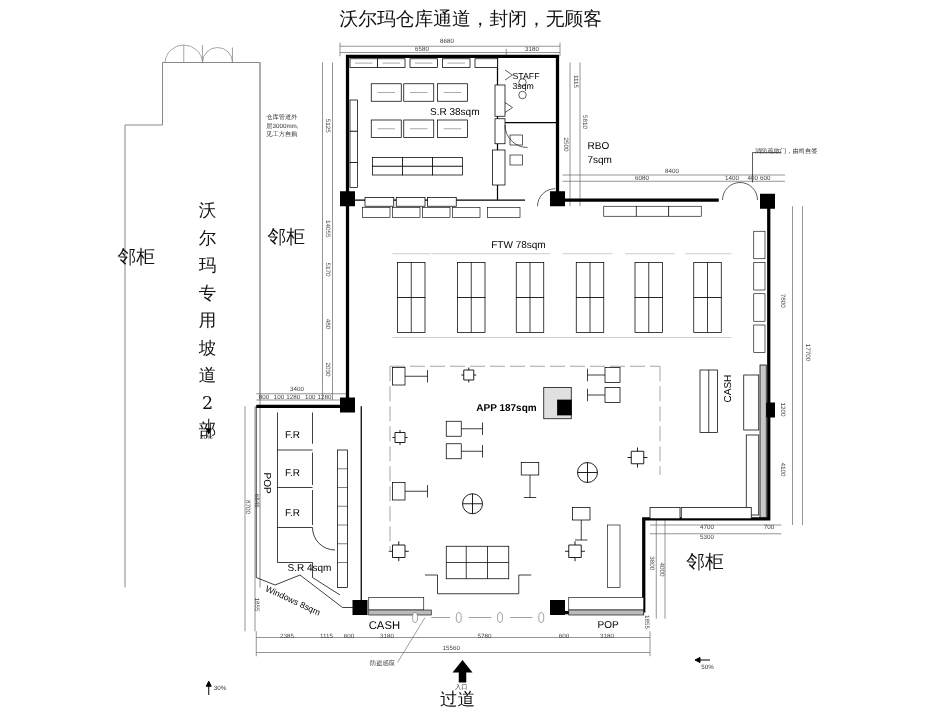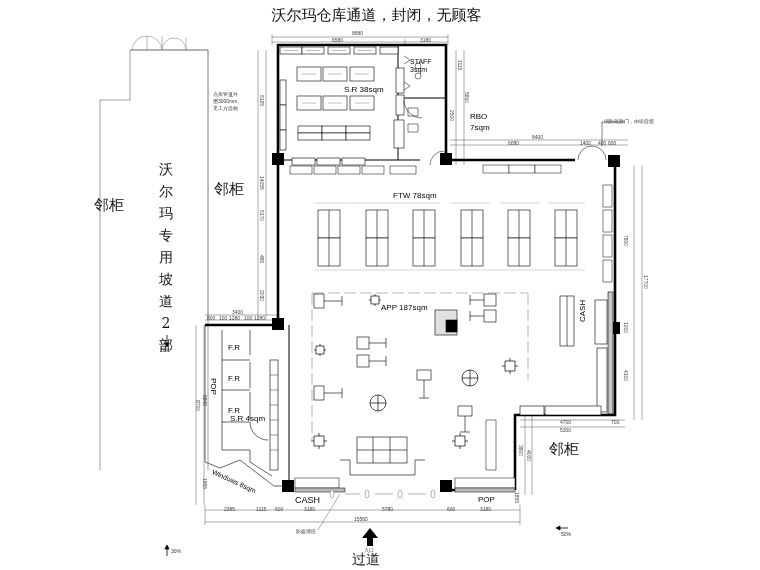--- a/index.html
+++ b/index.html
@@ -371,22 +371,22 @@
 <div class="abs label" style="left:328px;top:85px;font-size:8px;padding-left:16px;">S.R 38sqm</div>
 <div class="abs label" style="left:410px;top:58px;font-size:7px;line-height:8px;">
   <div>STAFF</div>
   <div>3sqm</div>
 </div>
 <div class="abs label" style="left:426px;top:111px;font-size:8px;line-height:11px;margin-left:44px;">
   <div>RBO</div>
   <div>7sqm</div>
 </div>
 <div class="abs label" style="left:393px;top:191px;font-size:8px;">FTW 78sqm</div>
-<div class="abs label" style="left:381px;top:303px;font-size:8px;">APP 187sqm</div>
-<div class="abs label" style="left:230px;top:414px;font-size:8px;">S.R 4sqm</div>
+<div class="abs label" style="left:381px;top:322px;font-size:8px;font-weight:bold;">APP 187sqm</div>
+<div class="abs label" style="left:230px;top:450px;font-size:8px;">S.R 4sqm</div>
 <div class="abs label" style="left:214px;top:468px;font-size:7px;transform:rotate(25deg);transform-origin:left top;">Windows 8sqm</div>
 <div class="abs label vert" style="left:209px;top:378px;font-size:8px;">POP</div>
 <div class="abs label" style="left:228px;top:343px;font-size:8px;">F.R</div>
 <div class="abs label" style="left:228px;top:374px;font-size:8px;">F.R</div>
 <div class="abs label" style="left:228px;top:406px;font-size:8px;">F.R</div>
 
 <div class="abs label" style="left:578px;top:322px;font-size:8px;transform:rotate(-90deg);transform-origin:left top;">CASH</div>
 <div class="abs label" style="left:295px;top:495px;font-size:9px;">CASH</div>
 <div class="abs label" style="left:478px;top:495px;font-size:8px;">POP</div>
 

